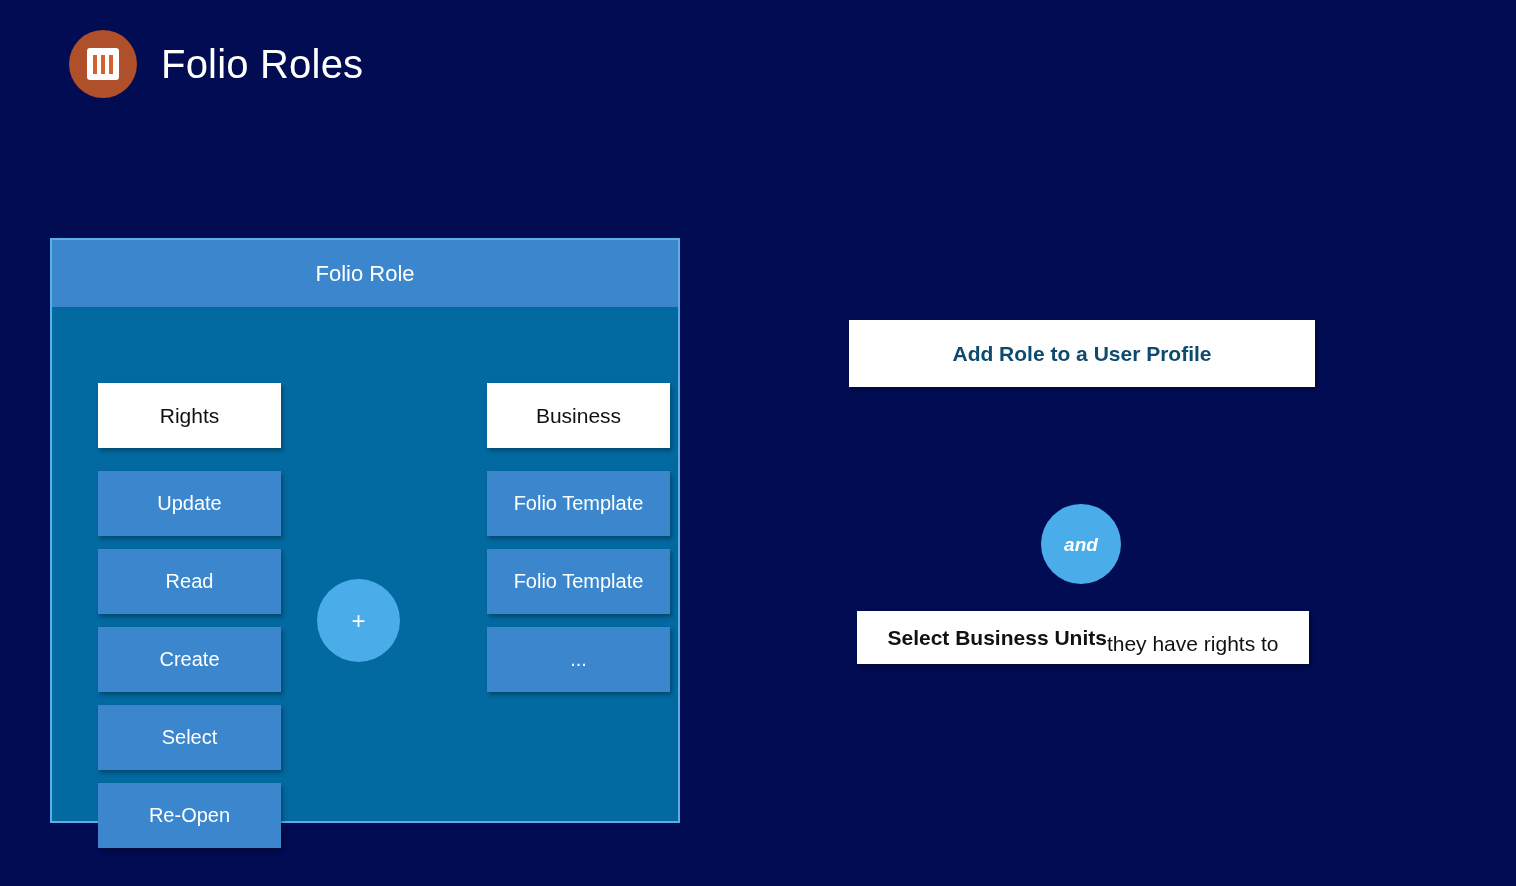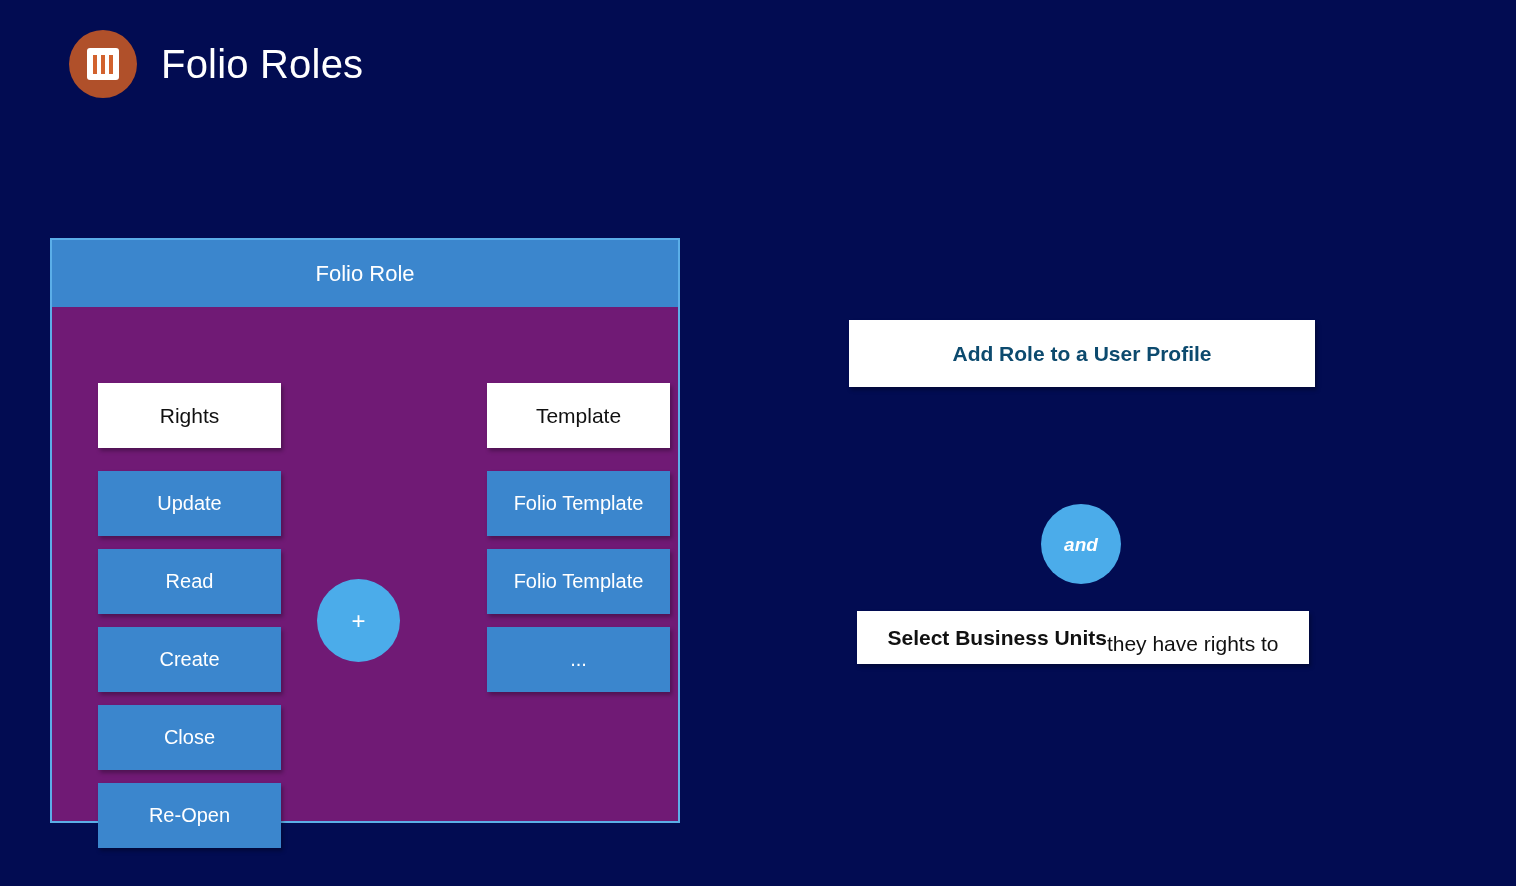--- a/index.html
+++ b/index.html
@@ -68,21 +68,21 @@
   }
 
   
   .folio-panel {
     position: absolute;
     left: 50px;
     top: 238px;
     width: 630px;
     height: 585px;
     border: 2px solid #5BAEE8;
-    background: #701a75;
+    background: #0369a1;
   }
 
   .folio-panel-header {
     height: 67px;
     background: #3B86CD;
     display: flex;
     align-items: center;
     justify-content: center;
   }
 
@@ -232,28 +232,28 @@
     <span class="title">Folio Role</span>
   </div>
 
   <div class="folio-panel-body">
 
     <div class="col col-rights">
       <div class="box box-head">Rights</div>
       <div class="box box-item">Update</div>
       <div class="box box-item">Read</div>
       <div class="box box-item">Create</div>
-      <div class="box box-item">Close</div>
+      <div class="box box-item">Select</div>
       <div class="box box-item">Re-Open</div>
     </div>
 
     <div class="plus-circle">+</div>
 
     <div class="col col-templates">
-      <div class="box box-head">Template</div>
+      <div class="box box-head">Business</div>
       <div class="box box-item">Folio Template</div>
       <div class="box box-item">Folio Template</div>
       <div class="box box-item">...</div>
     </div>
 
   </div>
 </div>
 
 <div class="right-stack">
   <div class="wide-box">Add Role to a User Profile</div>

